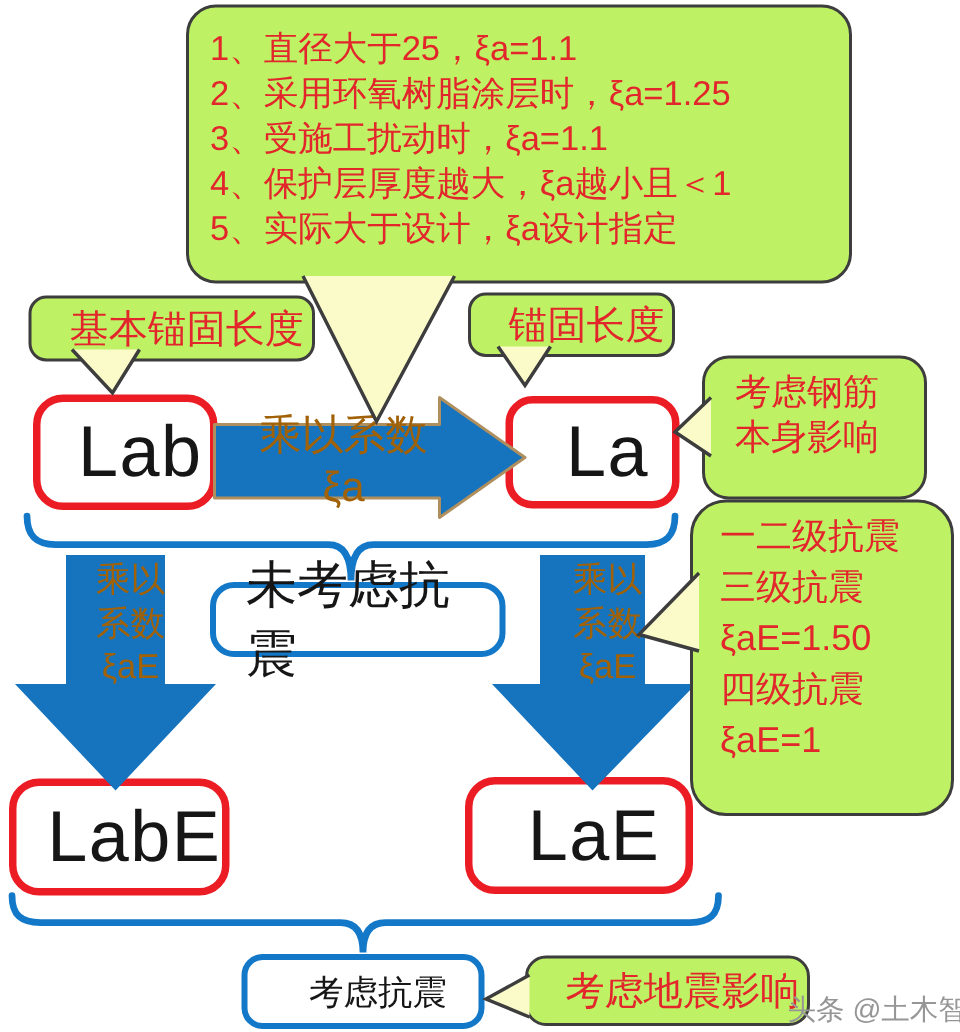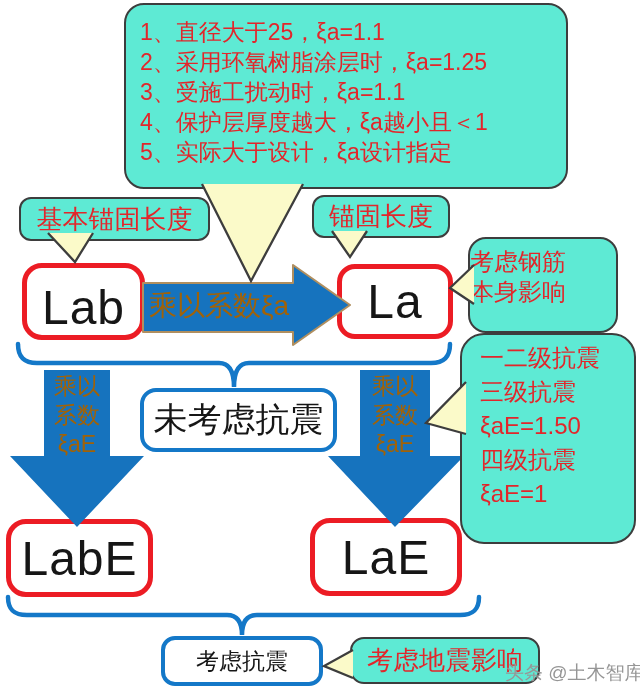--- a/index.html
+++ b/index.html
@@ -1,66 +1,66 @@
 <!DOCTYPE html>
 <html><head>
 <meta charset="utf-8">
 <style>
   html,body{margin:0;padding:0;background:#ffffff;}
   #canvas{
     position:relative;width:640px;height:688px;background:#ffffff;overflow:hidden;
     font-family:"Liberation Sans","DejaVu Sans",sans-serif;
   }
-  .abs{position:absolute;box-sizing:border-box;}
+  .abs{position:absolute;box-sizing:border-box;padding-left:20px;}
   svg.layer{position:absolute;left:0;top:0;width:640px;height:688px;pointer-events:none;}
   .svg-shapes{z-index:2;}
   .svg-tails{z-index:6;}
 
   
   .node{
     background:#ffffff;display:flex;align-items:center;justify-content:center;
     color:#161616;z-index:1;
   }
   .node.red{border:5px solid #ec1c24;border-radius:20px;font-size:48px;letter-spacing:1px;}
   .node.blue{border:4px solid #1478c8;border-radius:16px;}
 
   
   .callout{
-    background:#5eead4;border:2.5px solid #3d3d3d;color:#e2262b;z-index:4;
+    background:#bef264;border:2.5px solid #3d3d3d;color:#e2262b;z-index:4;
     white-space:nowrap;
   }
   .callout.center{display:flex;align-items:center;justify-content:center;}
 
   .callout-line{white-space:nowrap;}
 
   
   .arrow-label{
     color:#a16207;z-index:3;display:flex;flex-direction:column;
     align-items:center;justify-content:flex-start;text-align:center;
   }
   .watermark{color:#969696;z-index:7;font-size:19px;white-space:nowrap;}
 </style>
 </head>
 <body>
 
 <div id="canvas">
 
-  <div class="abs node red" style="left:22px;top:263px;width:123px;height:77px;align-items:flex-end;">
+  <div class="abs node red" style="left:22px;top:263px;width:123px;height:77px;">
     <span>Lab</span>
   </div>
   <div class="abs node red" style="left:337px;top:264px;width:116px;height:75px;border-radius:18px;">
     <span>La</span>
   </div>
   <div class="abs node red" style="left:6px;top:519px;width:147px;height:78px;">
     <span>LabE</span>
   </div>
   <div class="abs node red" style="left:310px;top:518px;width:152px;height:78px;">
     <span>LaE</span>
   </div>
-  <div class="abs node blue" style="left:140px;top:388px;width:197px;height:64px;font-size:34px;">
+  <div class="abs node blue" style="left:140px;top:388px;width:197px;height:50px;font-size:34px;">
     <span>未考虑抗震</span>
   </div>
   <div class="abs node blue" style="left:161px;top:636px;width:162px;height:50px;border-radius:14px;font-size:23px;">
     <span>考虑抗震</span>
   </div>
 
   <svg class="layer svg-shapes" viewBox="0 0 640 688">
     <path d="M18,344 C18,357 24,363 37,363 L219,363 Q234,363 234,387 Q234,363 249,363 L431,363 C444,363 450,357 450,344" fill="none" stroke="#1478c8" stroke-width="4.5" stroke-linecap="round"></path>
     <path d="M8,597 C8,610 14,615 27,615 L227,615 Q242,615 242,635 Q242,615 257,615 L460,615 C473,615 479,610 479,597" fill="none" stroke="#1478c8" stroke-width="4.5" stroke-linecap="round"></path>
     <polygon points="143,283 293,283 293,265 350,305 293,345 293,332 143,332" fill="#1673be" stroke="#b08f5f" stroke-width="2" stroke-linejoin="round"></polygon>

